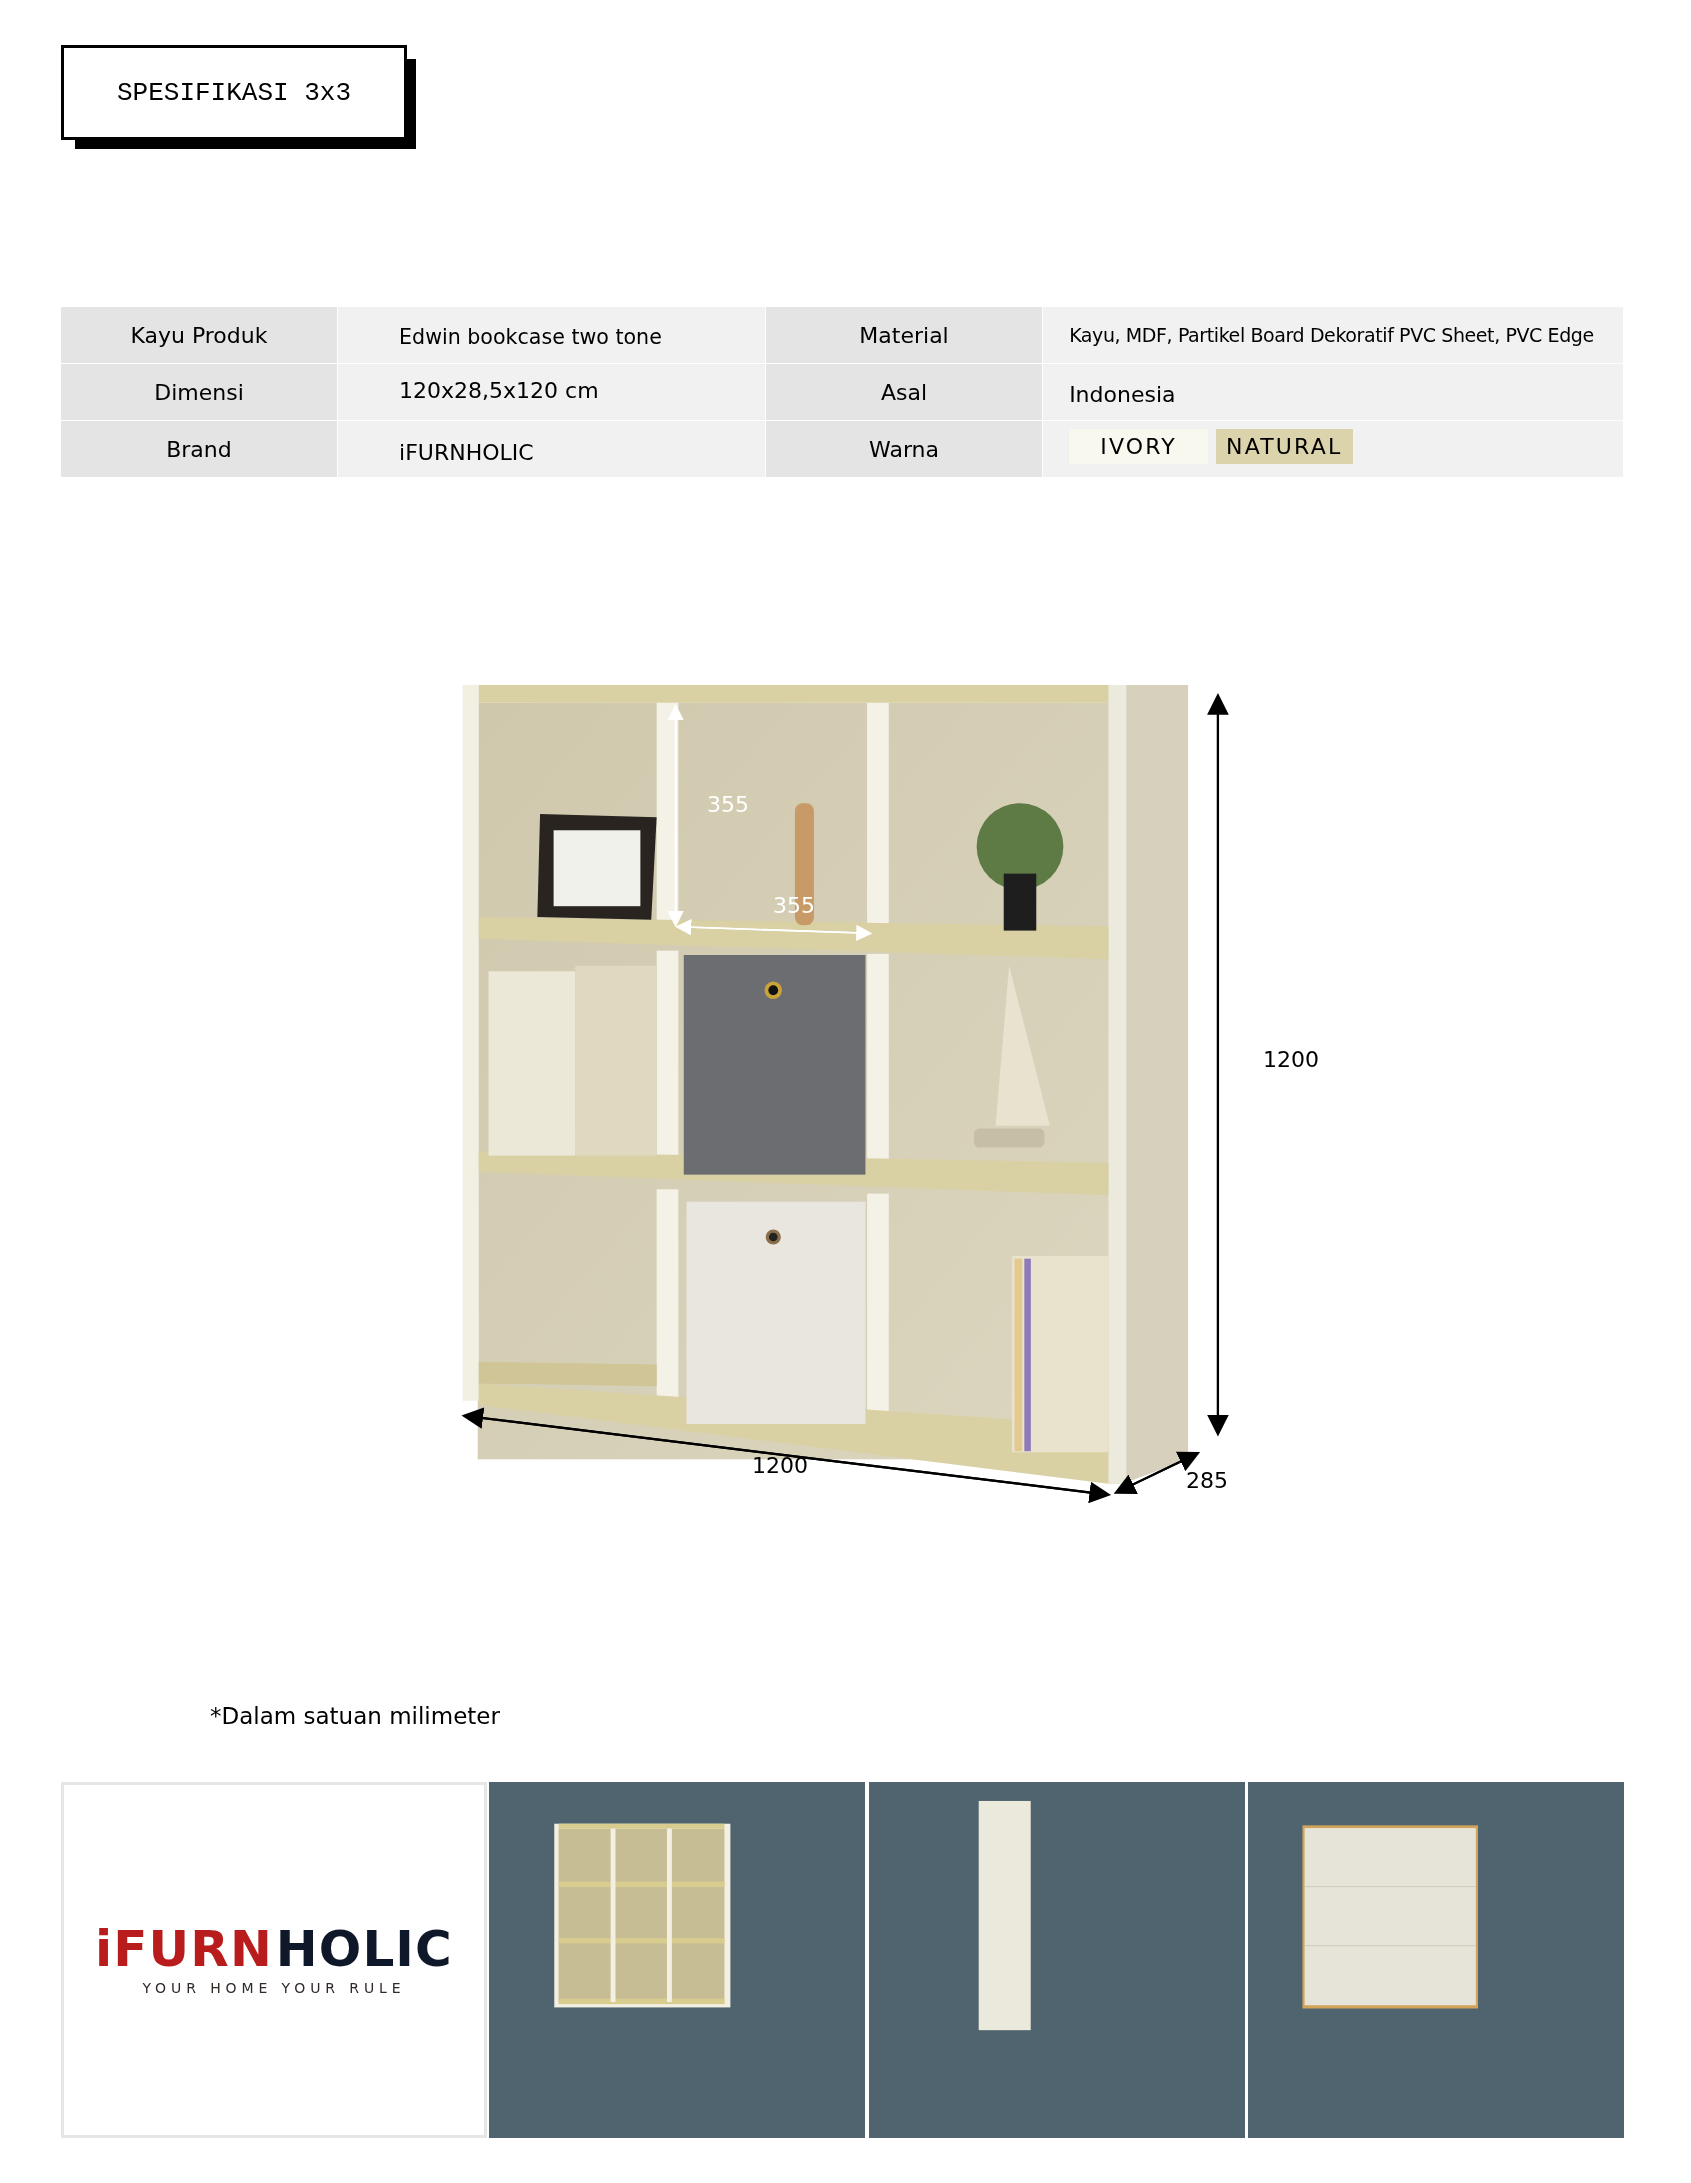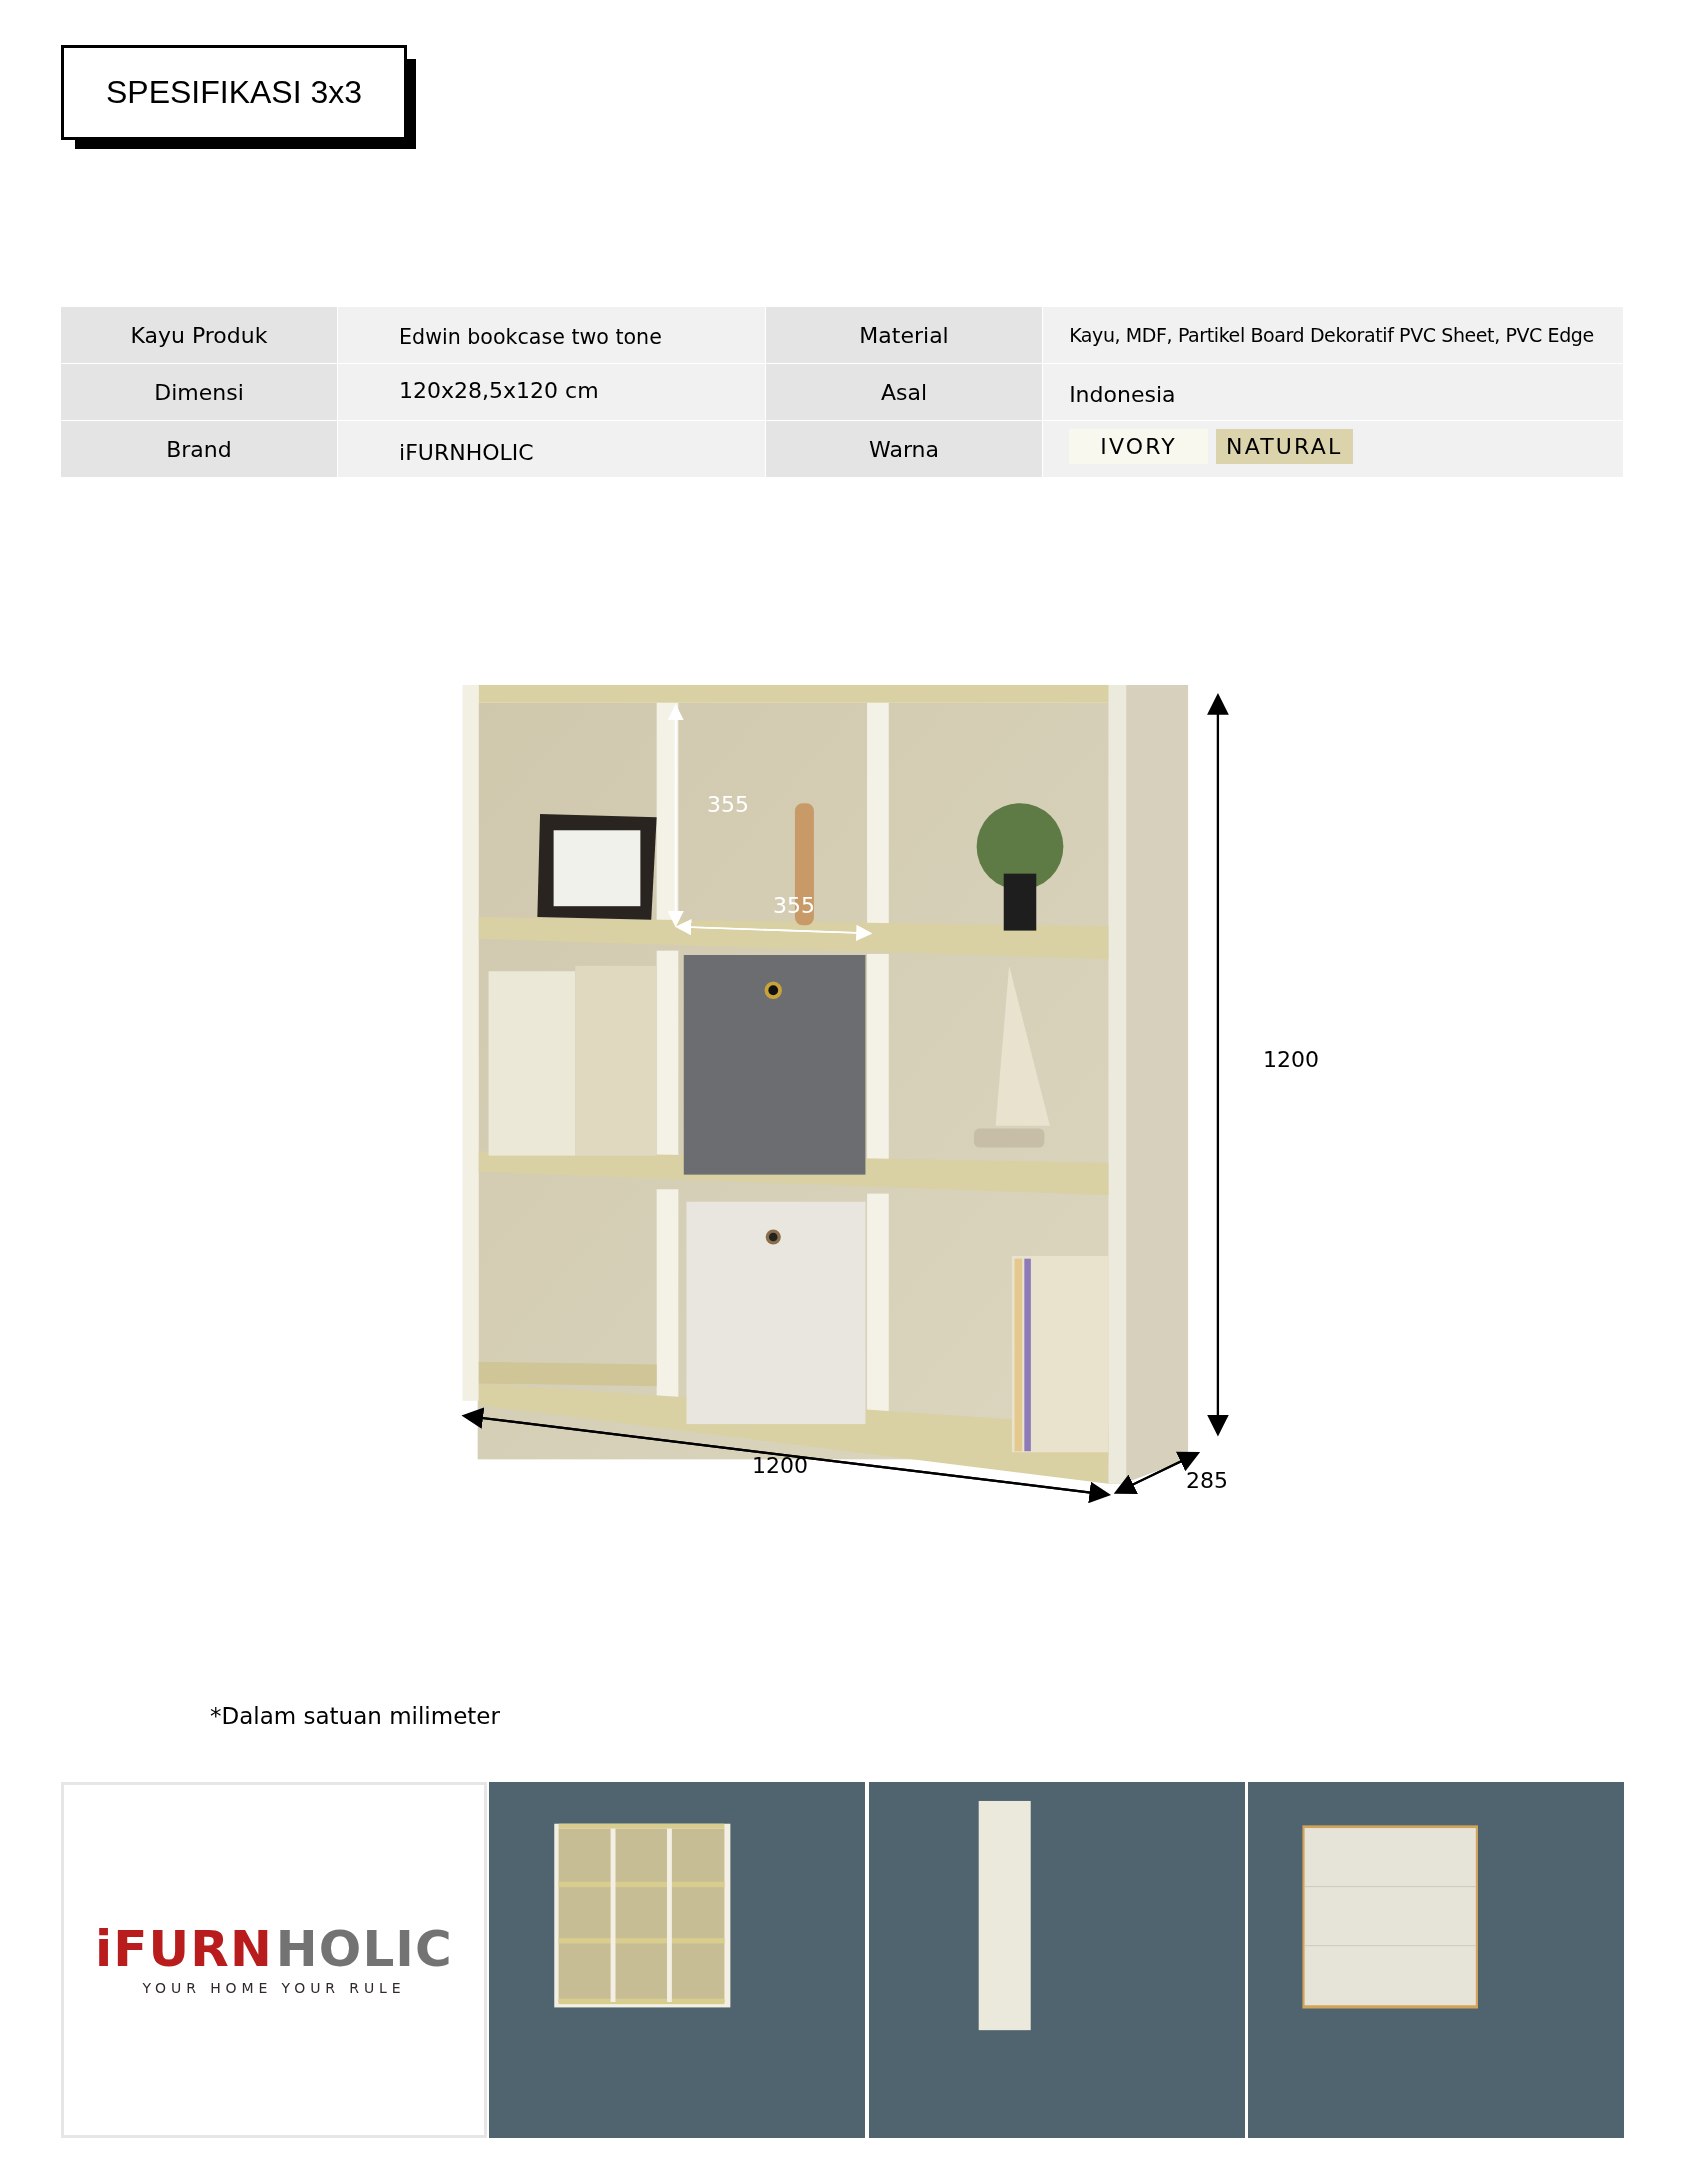--- a/index.html
+++ b/index.html
@@ -4,21 +4,21 @@
 <style>
   html, body { margin:0; padding:0; background:#ffffff; }
   body { width:1692px; height:2183px; position:relative; overflow:hidden;
          font-family:"Liberation Sans", sans-serif; color:#000; }
   .abs { position:absolute; }
 
   
   .title-shadow { left:75px; top:59px; width:341px; height:90px; background:#000; }
   .title-box { left:61px; top:45px; width:340px; height:89px; background:#fff;
                border:3.3px solid #000; display:flex; align-items:center; justify-content:center; }
-  .title-text { font-family:Liberation Sans, sans-serif; font-size:32px; letter-spacing:0px; }
+  .title-text { font-family:Liberation Mono, monospace; font-size:26px; letter-spacing:0px; }
 
   
   .spec-table { left:61px; top:307px; width:1562px; }
   .spec-row { display:flex; height:56px; margin-bottom:1.1px; }
   .cell { display:flex; align-items:center; font-family:"DejaVu Sans", sans-serif; font-size:22px; }
   .lbl { background:#e4e4e4; justify-content:center; }
   .val { background:#f1f1f1; }
   .c1 { width:276px; }
   .c2 { width:427px; margin-left:1.1px; padding-left:61px; box-sizing:border-box; }
   .c3 { width:276px; margin-left:1.1px; }
@@ -169,21 +169,21 @@
   <span class="abs dim" style="left:782px;top:374px;">1200</span>
   <span class="abs dim" style="left:271px;top:780px;">1200</span>
   <span class="abs dim" style="left:705px;top:795px;">285</span>
 </div>
 
 <div class="abs footnote">*Dalam satuan milimeter</div>
 
 <div class="abs panel p1">
   <div class="p1-inner">
     <div class="logo-main">
-      <span style="color:#b91c1c">iFURN</span><span style="color:#737373; margin-left:3px">HOLIC</span>
+      <span style="color:#b91c1c">iFURN</span><span style="color:#0f172a; margin-left:3px">HOLIC</span>
     </div>
     <div class="logo-tag">YOUR HOME YOUR RULE</div>
   </div>
 </div>
 
 <div class="abs panel pd p2">
   <svg class="p-svg" viewBox="0 0 693 657">
     <rect x="120" y="77" width="325" height="339" fill="#f3f0e3"></rect>
     <rect x="128" y="86" width="306" height="321" fill="#c7bd94"></rect>
     <rect x="128" y="77" width="306" height="9" fill="#d8cd8e"></rect>

